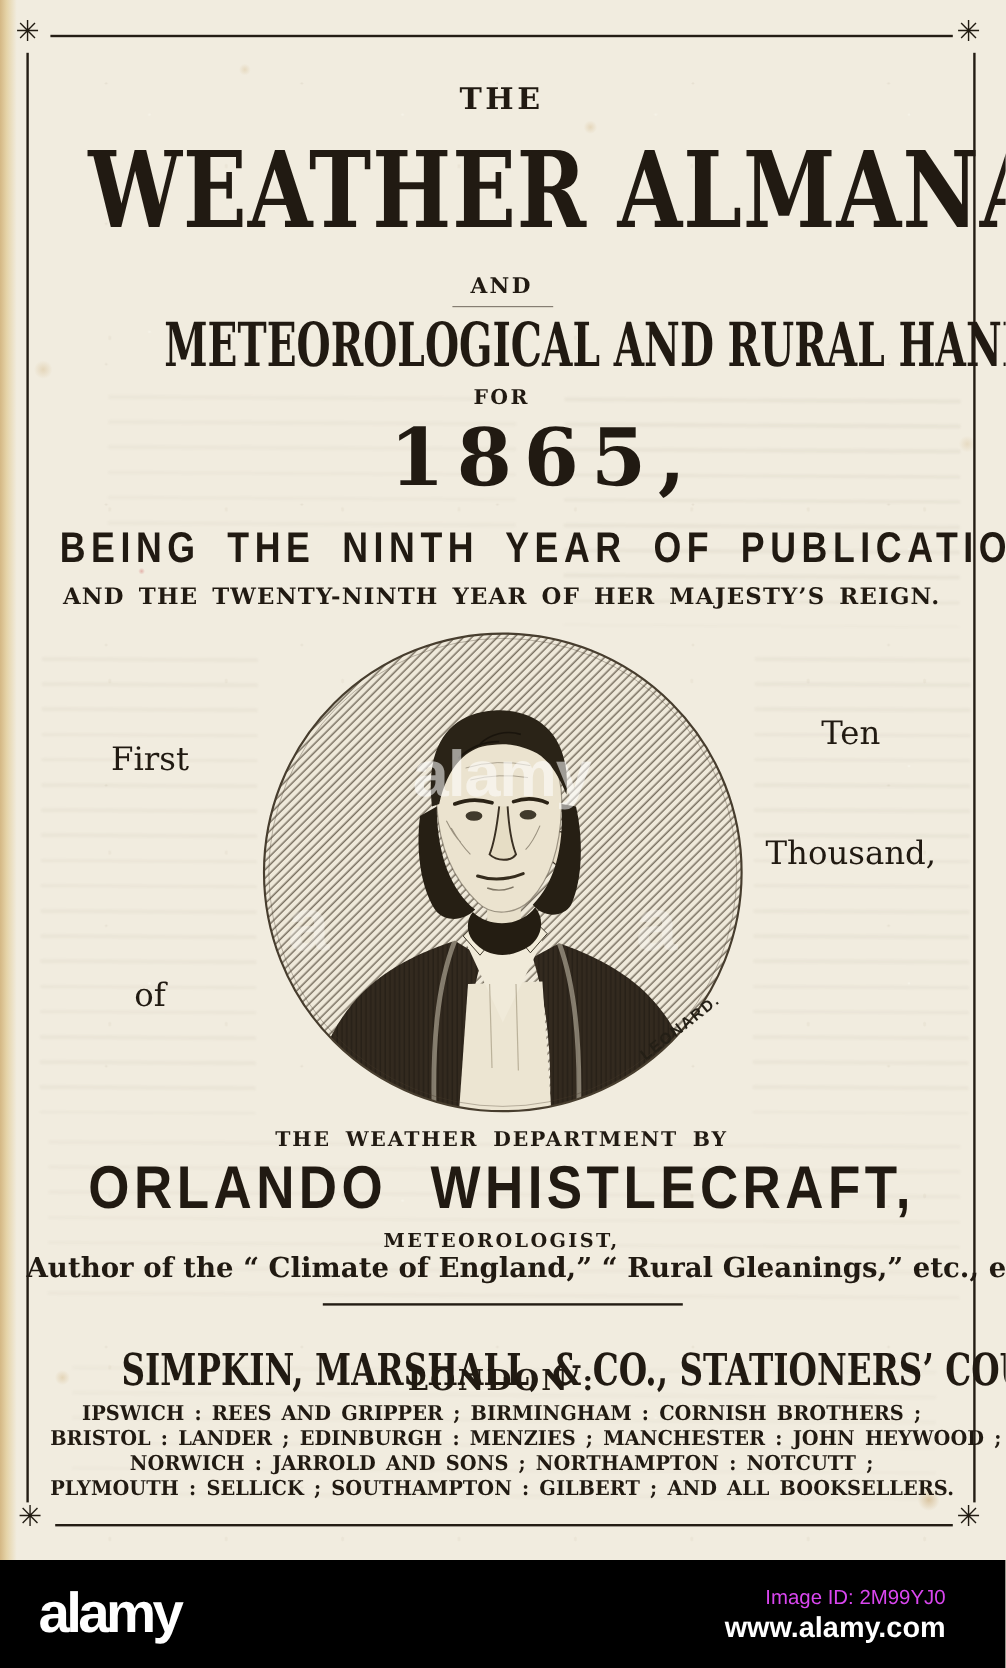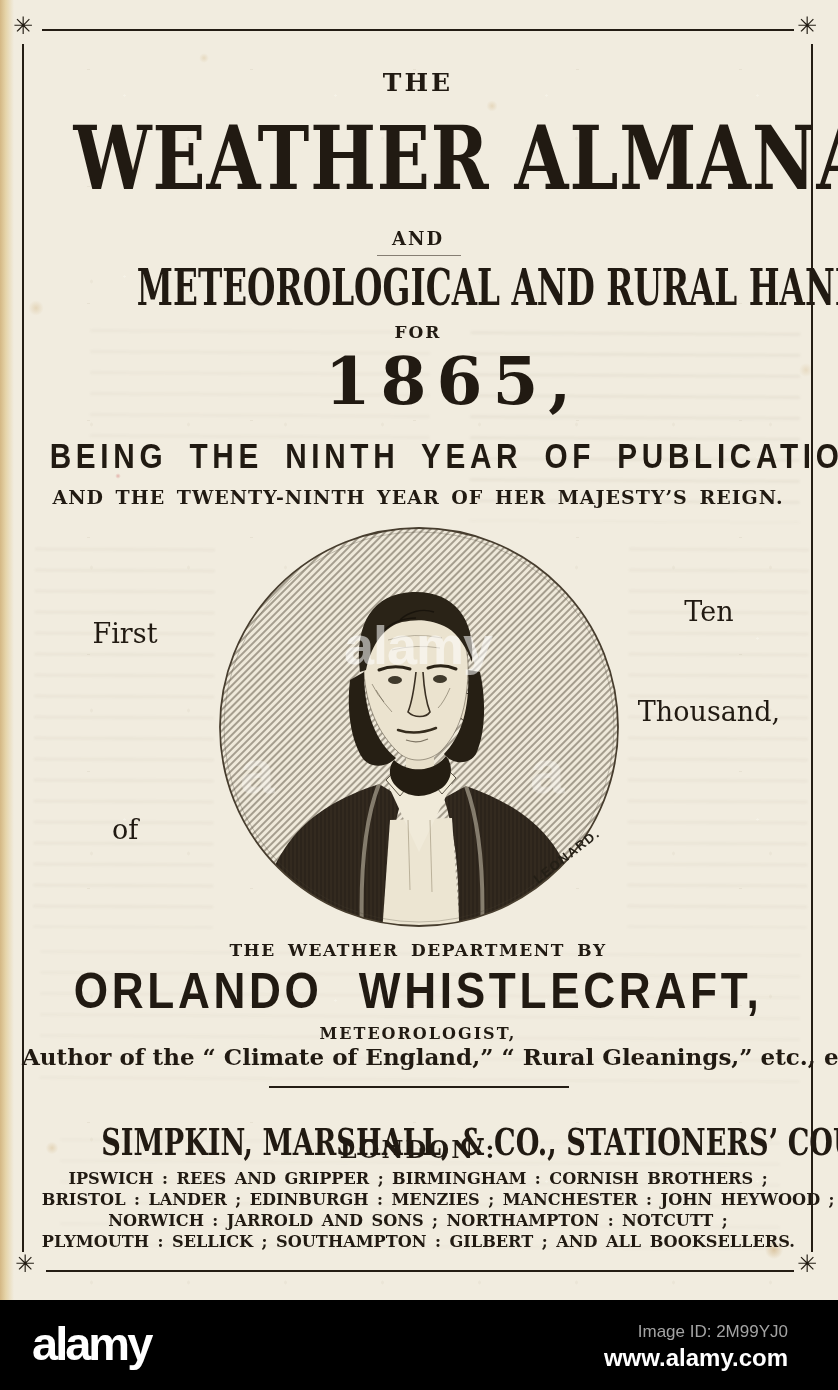--- a/index.html
+++ b/index.html
@@ -104,21 +104,21 @@
   .wm-word{left:344px;top:614px;font-size:54px;letter-spacing:-1px;opacity:.55;}
   .wm-a1{left:240px;top:736px;font-size:62px;opacity:.30;}
   .wm-a2{left:530px;top:736px;font-size:62px;opacity:.30;}
 
   
   .bar{position:absolute;left:0;top:1300px;width:838px;height:90px;background:#000;
     font-family:"Liberation Sans","DejaVu Sans",sans-serif;color:#fff;}
   .bar-logo{position:absolute;left:32px;top:50%;transform:translateY(-52%);
     font-size:47px;font-weight:bold;letter-spacing:-3px;}
   .bar-right{position:absolute;right:50px;top:50%;transform:translateY(-50%);text-align:right;}
-  .bar-id{font-size:17px;color:#a3a3a3;line-height:24px;}
+  .bar-id{font-size:17px;color:#d946ef;line-height:24px;}
   .bar-url{font-size:24px;font-weight:bold;line-height:27px;}
 </style>
 </head>
 <body>
 
 <div class="sheet">
 
   <div class="ghost g1"></div>
   <div class="ghost g2"></div>
   <div class="ghost g3"></div>

